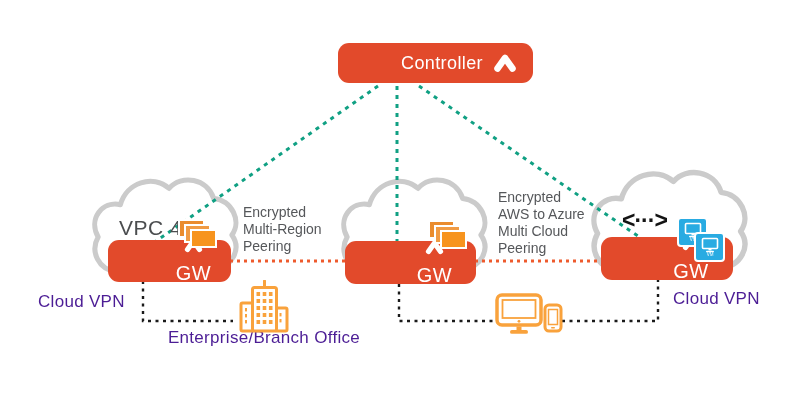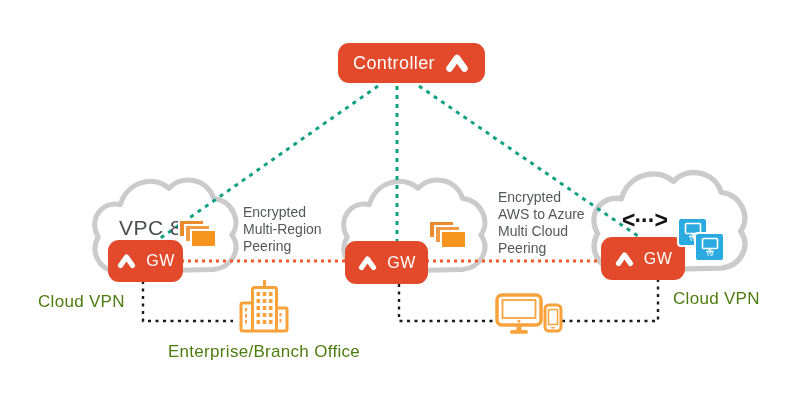--- a/index.html
+++ b/index.html
@@ -11,33 +11,33 @@
   .cloudpath{fill:#ffffff;stroke:var(--cloud-gray,#CBCBCB);stroke-width:5;stroke-linejoin:round;}
 
   
   .lines{position:absolute;left:0;top:0;}
   .teal-link{stroke:var(--teal,#10A083);stroke-width:3;stroke-dasharray:4 5;}
   .red-link{stroke:var(--link-red,#EE5A2D);stroke-width:3;stroke-dasharray:3 4;}
   .black-link{stroke:#1a1a1a;stroke-width:2.4;stroke-dasharray:3 4.5;fill:none;}
 
   
   .badge{position:absolute;background:var(--brand,#E24A2B);border-radius:11px;color:#fff;
-         display:flex;align-items:center;justify-content:center;gap:9px;font-weight:400;}
+         display:flex;align-items:center;justify-content:center;gap:9px;font-weight:400;padding-left:48px;}
   .badge .chev{overflow:visible;flex:0 0 auto;}
   .badge .chev path{fill:none;stroke:#fff;stroke-width:6.5;stroke-linecap:round;stroke-linejoin:round;}
   .badge-controller{left:338px;top:43px;width:147px;height:40px;font-size:18px;letter-spacing:.4px;}
-  .badge-gw{font-size:16px;letter-spacing:.5px;}
+  .badge-gw{font-size:20px;letter-spacing:.5px;flex-direction:column;}
   .badge-gw1{left:108px;top:240px;width:75px;height:42px;}
   .badge-gw2{left:345px;top:241px;width:83px;height:43px;}
   .badge-gw3{left:601px;top:237px;width:84px;height:43px;}
 
   
   .vpc-label{position:absolute;font-size:21px;color:#4b4d4f;letter-spacing:.5px;}
   .note{position:absolute;font-size:14px;line-height:17px;color:#55575a;white-space:pre-line;}
-  .label{position:absolute;font-size:17px;color:#4d7c0f;letter-spacing:.3px;}
+  .label{position:absolute;font-size:17px;color:#4c1d95;letter-spacing:.3px;}
   .center{text-align:center;}
   .code-glyph{position:absolute;font-size:23px;font-weight:bold;color:#141414;letter-spacing:-1px;}
 
   
   .stack{position:absolute;width:40px;height:31px;}
   .stack i{position:absolute;width:23px;height:15px;border:2px solid #fff;display:block;}
   .stack .r1{left:0;top:0;background:#EA8C2E;}
   .stack .r2{left:6px;top:5px;background:#F09B44;}
   .stack .r3{left:12px;top:10px;background:var(--orange,#F7941E);}
 
@@ -93,21 +93,21 @@
     </svg>
     <span>GW</span>
   </div>
   <div class="badge badge-gw badge-gw3">
     <svg class="chev" width="21" height="16" viewBox="0 0 24 20">
       <path d="M4.5 15.5 L12 5 L19.5 15.5"></path>
     </svg>
     <span>GW</span>
   </div>
 
-  <div class="vpc-label" style="left:119px;top:216px">VPC 8</div>
+  <div class="vpc-label" style="left:119px;top:216px">VPC 4</div>
 
   <div class="stack" style="left:178px;top:219px">
     <i class="r1"></i>
     <i class="r2"></i>
     <i class="r3"></i>
   </div>
   <div class="stack" style="left:428px;top:220px">
     <i class="r1"></i>
     <i class="r2"></i>
     <i class="r3"></i>
@@ -134,21 +134,21 @@
   <div class="note" style="left:243px;top:204px">Encrypted
 Multi-Region
 Peering</div>
   <div class="note" style="left:498px;top:189px">Encrypted
 AWS to Azure
 Multi Cloud
 Peering</div>
 
   <div class="label" style="left:38px;top:292px">Cloud VPN</div>
   <div class="label" style="left:673px;top:289px">Cloud VPN</div>
-  <div class="label center" style="left:158px;top:342px;width:212px">Enterprise/Branch Office</div>
+  <div class="label center" style="left:158px;top:328px;width:212px">Enterprise/Branch Office</div>
 
   <svg class="abs" style="left:233px;top:280px" width="62" height="54" viewBox="0 0 62 54">
     <g class="oicon" fill="#ffffff" stroke-width="3">
       <rect x="8" y="23" width="13" height="28" rx="1.5"></rect>
       <rect x="42" y="28" width="12" height="23" rx="1.5"></rect>
       <line x1="31.5" y1="1" x2="31.5" y2="8" stroke-linecap="round"></line>
       <rect x="19.5" y="7.5" width="24" height="43.5" rx="2"></rect>
     </g>
     <g fill="#F9A23C" stroke="none">
       <rect x="23.5" y="12" width="3.6" height="4"></rect>

